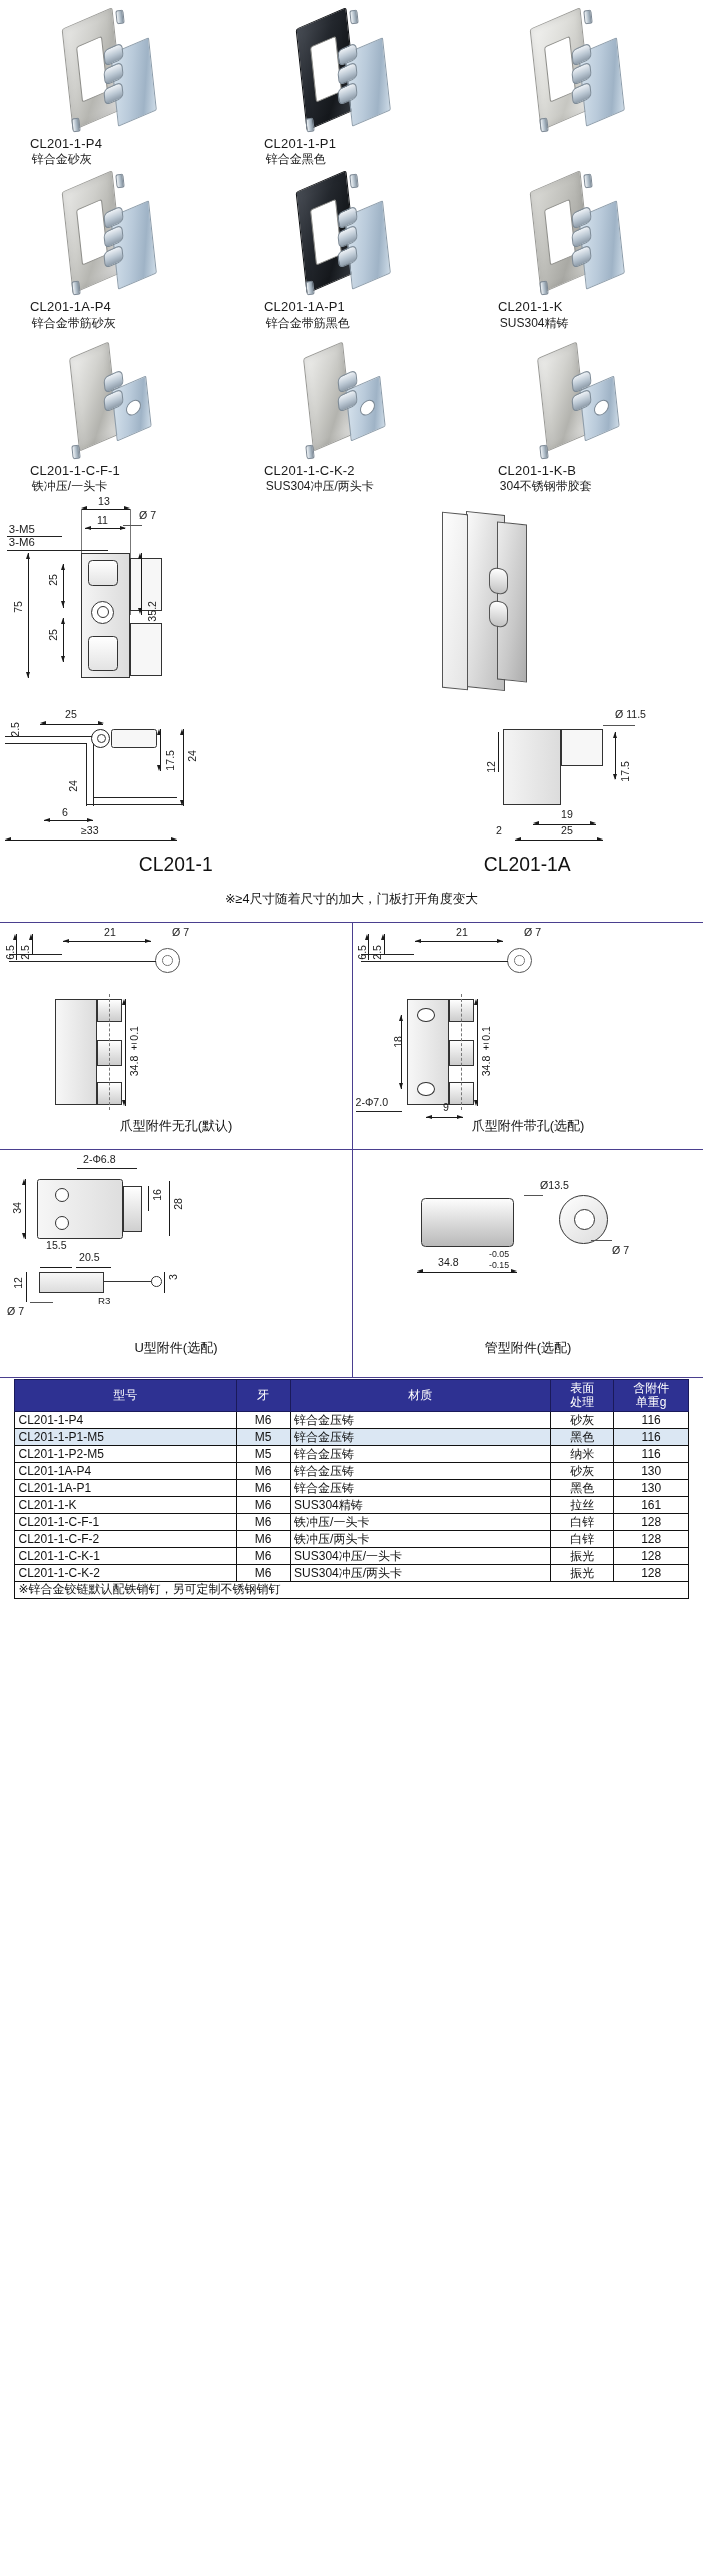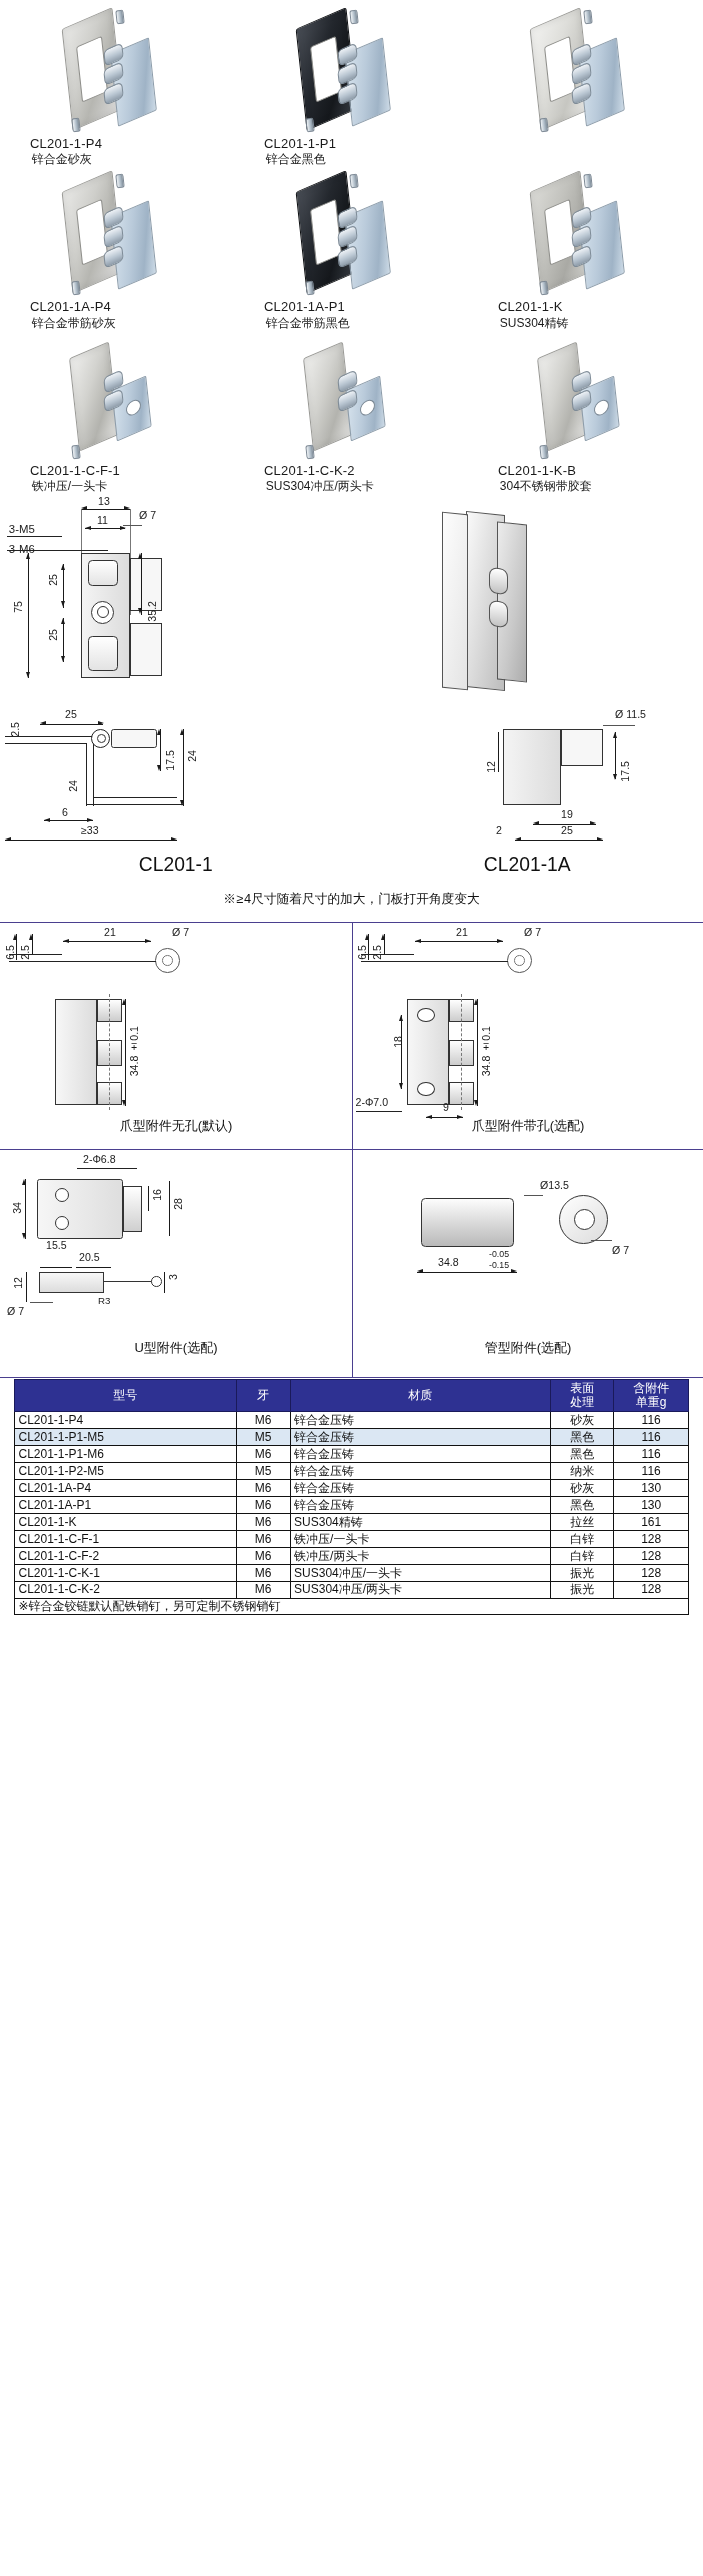--- a/index.html
+++ b/index.html
@@ -99,21 +99,21 @@
   .arrow-u { border-bottom:6.2px solid #1a1a1a; }
   .arrow-d { border-top:6.2px solid #1a1a1a; }
 
   .body-grey { position:absolute; background:linear-gradient(90deg,#f4f4f4,#dcdcdc); border:0.9px solid #333; }
   .body-light { position:absolute; background:#f7f7f7; border:0.9px solid #333; }
   .circ { position:absolute; border:0.9px solid #333; border-radius:50%; background:#fff; }
   .rrect { position:absolute; border:0.9px solid #333; border-radius:4.4px; background:linear-gradient(180deg,#ffffff,#e3e3e3); }
   .dash-v { position:absolute; width:0; border-left:0.9px dashed #777; }
 
   .bigtitle { font-size: 19.3px; text-align:center; color:#111; }
-  .note-line { font-size: 12.7px; text-align:center; color:#111; line-height:1.55;font-family:Liberation Mono, monospace; }
+  .note-line { font-size: 12.7px; text-align:center; color:#111; line-height:1.55; }
 
   .quad { position:absolute; }
   .quad-label { font-size:13px; text-align:center; color:#111; }
   .sep-v { position:absolute; width:0; border-left:1.3px solid #4a3f8f; }
   .sep-h { position:absolute; height:0; border-top:1.3px solid #4a3f8f; }
 
   
   table.spec {
     border-collapse: collapse;
     width: 675px;
@@ -330,21 +330,21 @@
 
     <span class="dim-txt" style="position:absolute;left:97px;top:19.3px;">11</span>
     <div class="line-h" style="left:85px;top:33px;width:40px;"></div>
     <div class="arrow-l" style="left:85px;top:31px;"></div>
     <div class="arrow-r" style="left:120px;top:31px;"></div>
 
     <span class="dim-txt" style="position:absolute;left:139px;top:14px;">Ø 7</span>
     <div class="line-h" style="left:123px;top:30px;width:19.3px;border-top:0.9px solid #555;"></div>
 
     <span class="dim-txt" style="position:absolute;left:8.8px;top:28px;font-size:11.4px;">3-M5</span>
-    <span class="dim-txt" style="position:absolute;left:8.8px;top:41px;font-size:11.4px;margin-top:7px;">3-M6</span>
+    <span class="dim-txt" style="position:absolute;left:8.8px;top:41px;font-size:11.4px;">3-M6</span>
     <div class="line-h" style="left:7px;top:41px;width:55px;border-top:0.9px solid #222;"></div>
     <div class="line-h" style="left:7px;top:55px;width:101px;border-top:0.9px solid #222;"></div>
 
     <span class="dim-txt v" style="position:absolute;left:12.3px;top:106px;">75</span>
     <div class="line-v" style="left:28px;top:58px;height:125px;"></div>
     <div class="arrow-u" style="left:25.5px;top:58px;"></div>
     <div class="arrow-d" style="left:25.5px;top:177px;"></div>
 
     <span class="dim-txt v" style="position:absolute;left:47px;top:79px;">25</span>
     <div class="line-v" style="left:63px;top:69px;height:44px;"></div>
@@ -633,27 +633,20 @@
         <td class="c">116</td>
       </tr>
       <tr class="alt">
         <td>CL201-1-P1-M5</td>
         <td class="c">M5</td>
         <td>锌合金压铸</td>
         <td class="c">黑色</td>
         <td class="c">116</td>
       </tr>
       <tr>
-        <td>CL201-1-P1-M6</td>
-        <td class="c">M6</td>
-        <td>锌合金压铸</td>
-        <td class="c">黑色</td>
-        <td class="c">116</td>
-      </tr>
-      <tr>
         <td>CL201-1-P2-M5</td>
         <td class="c">M5</td>
         <td>锌合金压铸</td>
         <td class="c">纳米</td>
         <td class="c">116</td>
       </tr>
       <tr>
         <td>CL201-1A-P4</td>
         <td class="c">M6</td>
         <td>锌合金压铸</td>

